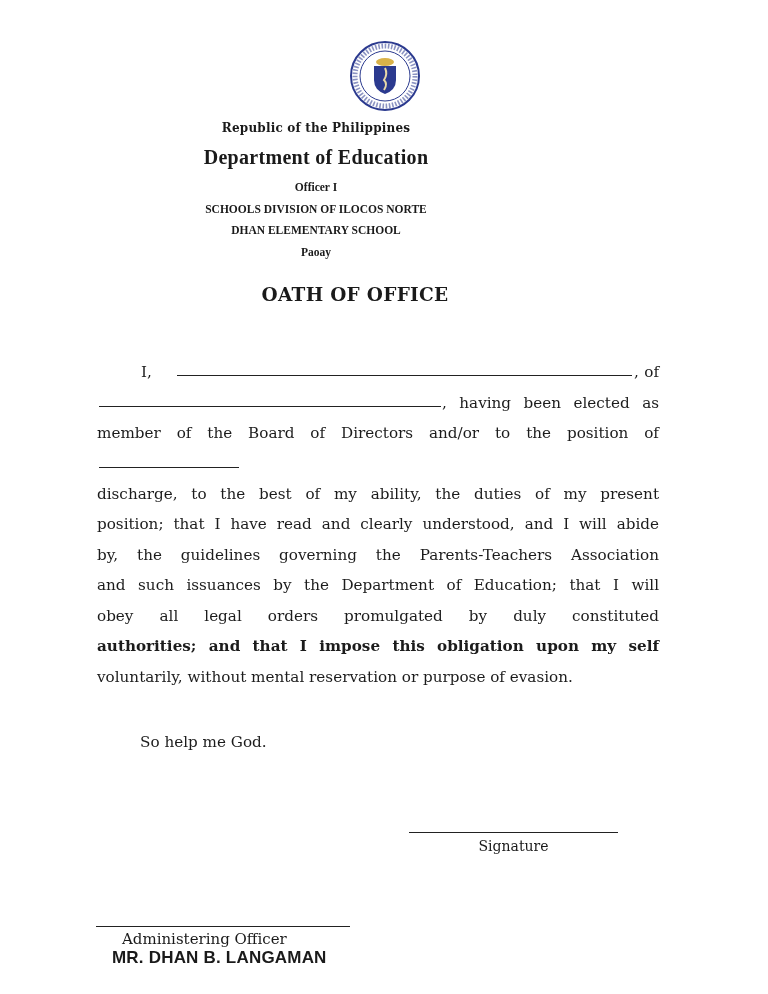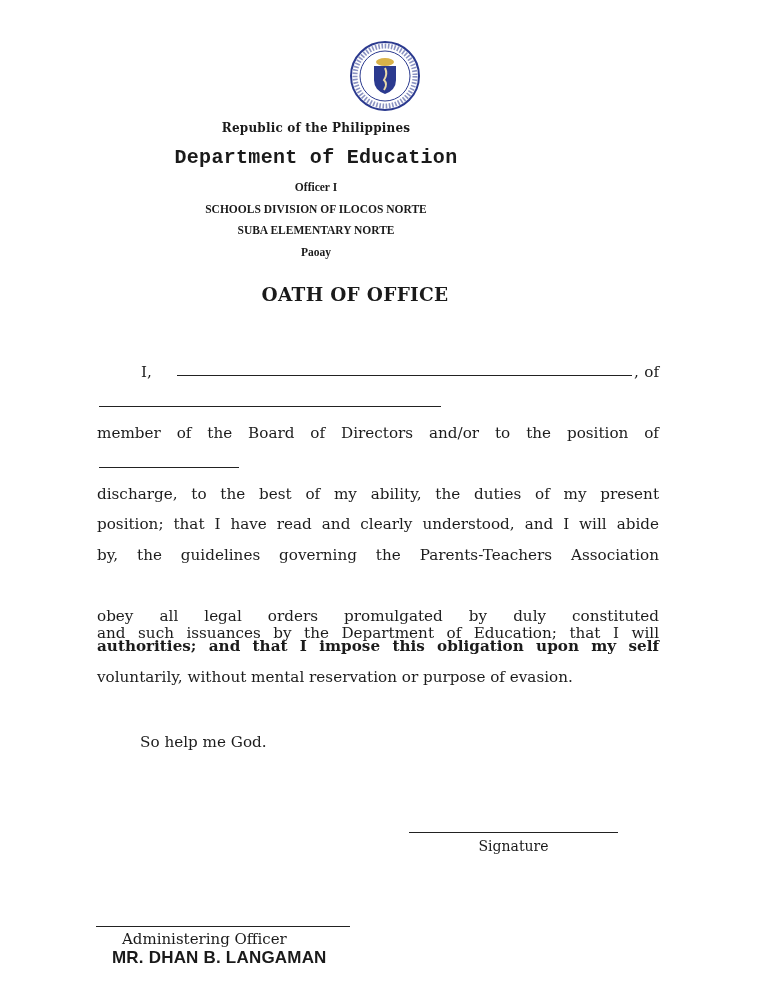--- a/index.html
+++ b/index.html
@@ -1,21 +1,21 @@
 <!DOCTYPE html>
 <html><head>
   <meta charset="utf-8">
   <style>
     html, body { margin: 0; padding: 0; background: #ffffff; }
     body { width: 768px; height: 994px; position: relative; overflow: hidden; color: #1a1a1a; }
     .abs { position: absolute; }
     .center { left: 0; width: 632px; text-align: center; }
     .logo { left: 349px; top: 40px; width: 72px; height: 72px; }
     .republic { top: 121px; font-family: "DejaVu Serif", serif; font-weight: bold; font-size: 12px; letter-spacing: 0.2px; }
-    .deped { top: 146px; font-family: Liberation Mono, monospace; font-weight: bold; font-size: 20px; letter-spacing: 0.3px; }
+    .deped { top: 146px; font-family: Liberation Serif, serif; font-weight: bold; font-size: 20px; letter-spacing: 0.3px; }
     .hdr { font-family: "Liberation Serif", serif; font-weight: bold; font-size: 11.5px; }
     .region { top: 181px; }
     .division { top: 203px; }
     .school { top: 224px; }
     .town { top: 246px; }
     .title { top: 284px; font-family: "DejaVu Serif", serif; font-weight: bold; font-size: 18.5px; letter-spacing: 0.3px; padding-left: 39px; }
     .body-text { font-family: "DejaVu Serif", serif; font-size: 15.2px; color: #1c1c1c; }
     .line { left: 97px; width: 562px; height: 24px; white-space: nowrap; }
     .justify { text-align: justify; text-align-last: justify; }
     .blank { display: inline-block; border-bottom: 1.4px solid #222; height: 12px; vertical-align: baseline; }
@@ -36,46 +36,47 @@
     <ellipse cx="36" cy="22" rx="9" ry="4" fill="#d9b24a"></ellipse>
     <path d="M25 26 H47 V40 Q47 50 36 54 Q25 50 25 40 Z" fill="#2b3a8f"></path>
     <path d="M36 28 q3 6 -1 12 q4 4 0 10" stroke="#e8d9a8" stroke-width="2" fill="none"></path>
   </svg>
 </div>
 
 <div class="abs center republic">Republic of the Philippines</div>
 <div class="abs center deped">Department of Education</div>
 <div class="abs center hdr region">Officer I</div>
 <div class="abs center hdr division">SCHOOLS DIVISION OF ILOCOS NORTE</div>
-<div class="abs center hdr school">SUBA ELEMENTARY NORTE</div>
+<div class="abs center hdr school">DHAN ELEMENTARY SCHOOL</div>
 <div class="abs center hdr town">Paoay</div>
 
 <div class="abs center title">OATH OF OFFICE</div>
 
 <div class="abs body-text line" style="top:363px;">
   <span style="position:absolute; left:44px;">I,</span>
   <span class="blank" style="position:absolute; left:80px; width:455px; top:0;"></span>
   <span style="position:absolute; left:537px;">,</span>
   <span style="position:absolute; right:0;">of</span>
 </div>
 
 <div class="abs body-text line" style="top:394px;">
   <span class="blank" style="position:absolute; left:2px; width:342px; top:0;"></span>
+  <span style="position:absolute; left:345px; width:217px;" class="justify">, having been elected as</span>
 </div>
 
 <div class="abs body-text line justify" style="top:424px;">member of the Board of Directors and/or to the position of</div>
 
 <div class="abs body-text line" style="top:455px;">
   <span class="blank" style="position:absolute; left:2px; width:140px; top:0;"></span>
 </div>
 
 <div class="abs body-text line justify" style="top:485px;">discharge, to the best of my ability, the duties of my present</div>
 <div class="abs body-text line justify" style="top:515px;">position; that I have read and clearly understood, and I will abide</div>
 <div class="abs body-text line justify" style="top:546px;">by, the guidelines governing the Parents-Teachers Association</div>
-<div class="abs body-text line justify" style="top:576px;margin-top:48px;">and such issuances by the Department of Education; that I will</div>
+<div class="abs body-text line justify" style="top:576px;">and such issuances by the Department of Education; that I will</div>
 <div class="abs body-text line justify" style="top:607px;">obey all legal orders promulgated by  duly constituted</div>
 <div class="abs body-text line justify" style="top:637px;font-weight:bold;">authorities; and that I impose this obligation upon my self</div>
 <div class="abs body-text line" style="top:668px; width:auto;">voluntarily, without mental reservation or purpose of evasion.</div>
 
 <div class="abs body-text" style="left:140px; top:733px;">So help me God.</div>
 
 <div class="abs sig-line"></div>
 <div class="abs sig-label">Signature</div>
 
 <div class="abs officer-name">MR. DHAN B. LANGAMAN</div>

